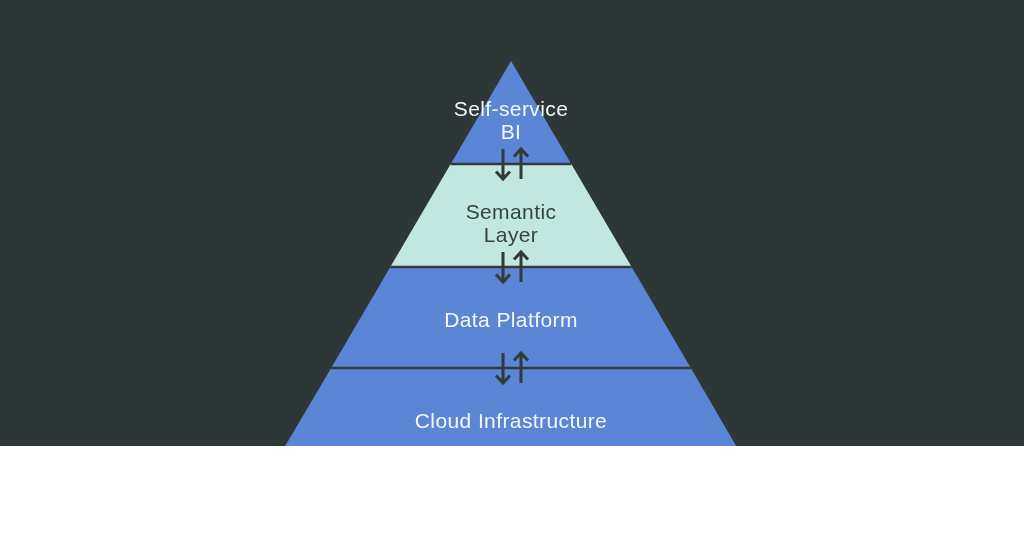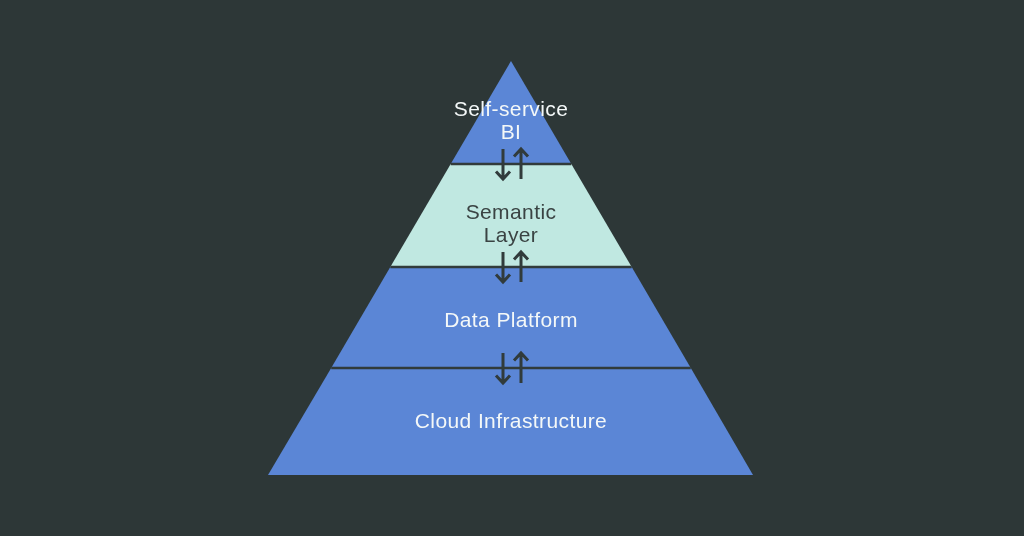--- a/index.html
+++ b/index.html
@@ -2,21 +2,21 @@
 <html><head>
 <meta charset="utf-8">
 <style>
   html, body {
     margin: 0;
     padding: 0;
   }
   .canvas {
     position: relative;
     width: 1024px;
-    height: 536px;
+    height: 446px;
     overflow: hidden;
     font-family: "Liberation Sans", sans-serif;
   }
   svg { display: block; }
   .layer-label {
     font-family: "Liberation Sans", sans-serif;
     font-size: 21px;
     letter-spacing: 0.4px;
     font-weight: normal;
   }

